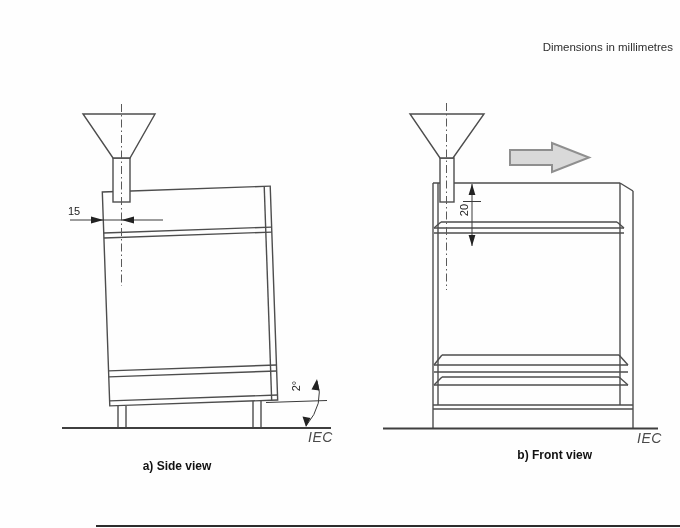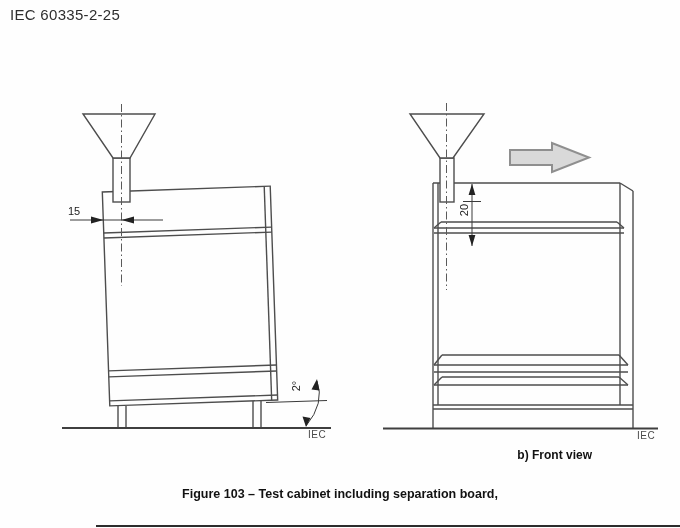--- a/index.html
+++ b/index.html
@@ -6,39 +6,39 @@
   .page{
     position:relative;width:680px;height:528px;background:#fefefe;
     font-family:"Liberation Sans", sans-serif;color:#1a1a1a;overflow:hidden;
     margin:0 auto;
   }
   .abs{position:absolute;}
   .std-ref{left:10px;top:6px;font-size:15px;letter-spacing:.3px;color:#2e2e2e;}
   .units-note{right:7px;top:41px;font-size:11.5px;color:#2e2e2e;}
   .dim-label{font-size:11px;color:#1c1c1c;}
   .dim-label.rot{transform:rotate(-90deg);text-align:center;}
-  .iec-credit{font-size:10px;color:#4a4a4a;letter-spacing:.5px;}
+  .iec-credit{font-size:14px;font-style:italic;color:#4a4a4a;letter-spacing:.5px;}
   .view-caption{font-size:12px;font-weight:bold;color:#111;text-align:center;}
   .figure-caption{
     left:0;top:486px;width:100%;text-align:center;
     font-size:12.5px;font-weight:bold;color:#111;line-height:16px;
   }
   svg .ln{stroke:#4d4d4d;stroke-width:1.4;fill:none;}
   svg .ln-thin{stroke:#3a3a3a;stroke-width:1;fill:none;}
   svg .fillwhite{fill:#fefefe;}
   svg .arrowhead{fill:#222;stroke:none;}
   svg .ground{stroke:#3f3f3f;stroke-width:2;fill:none;}
   svg .cl{stroke:#5a5a5a;stroke-width:1;fill:none;stroke-dasharray:8 3 1.5 3;}
 </style>
 </head>
 <body>
 
 <div class="page">
 
-  <div class="abs std-ref">IEC 60335-2-25</div>
+  <div class="abs units-note">Dimensions in millimetres</div>
 
   <svg class="abs" style="left:0;top:0" width="680" height="528" viewBox="0 0 680 528">
 
     <g>
 
       <g transform="rotate(-2 190 296)">
         <rect class="ln fillwhite" x="106" y="189" width="168" height="214"></rect>
         <line class="ln" x1="268" y1="189" x2="268" y2="403"></line>
         <line class="ln" x1="106" y1="230" x2="274" y2="230"></line>
         <line class="ln" x1="106" y1="235" x2="274" y2="235"></line>
@@ -138,19 +138,19 @@
     <line x1="96" y1="526" x2="680" y2="526" stroke="#2c2c2c" stroke-width="2"></line>
   </svg>
 
   <div class="abs dim-label" style="left:68px;top:205px;text-align:center;">15</div>
   <div class="abs dim-label rot" style="left:449px;top:203px;width:30px;height:14px;line-height:14px;">20</div>
   <div class="abs dim-label rot" style="left:282px;top:379px;width:28px;height:14px;line-height:14px;">2°</div>
 
   <div class="abs iec-credit" style="left:308px;top:429px;">IEC</div>
   <div class="abs iec-credit" style="left:637px;top:430px;">IEC</div>
 
+  <div class="abs view-caption" style="left:97px;top:459px;width:160px;">a) Side view</div>
   <div class="abs view-caption" style="left:432px;top:448px;width:160px;text-align:right;">b) Front view</div>
 
   <div class="abs figure-caption">
-    <div>Figure 103 – Test cabinet including separation board,</div>
   </div>
 
 </div>
 
 </body></html>

